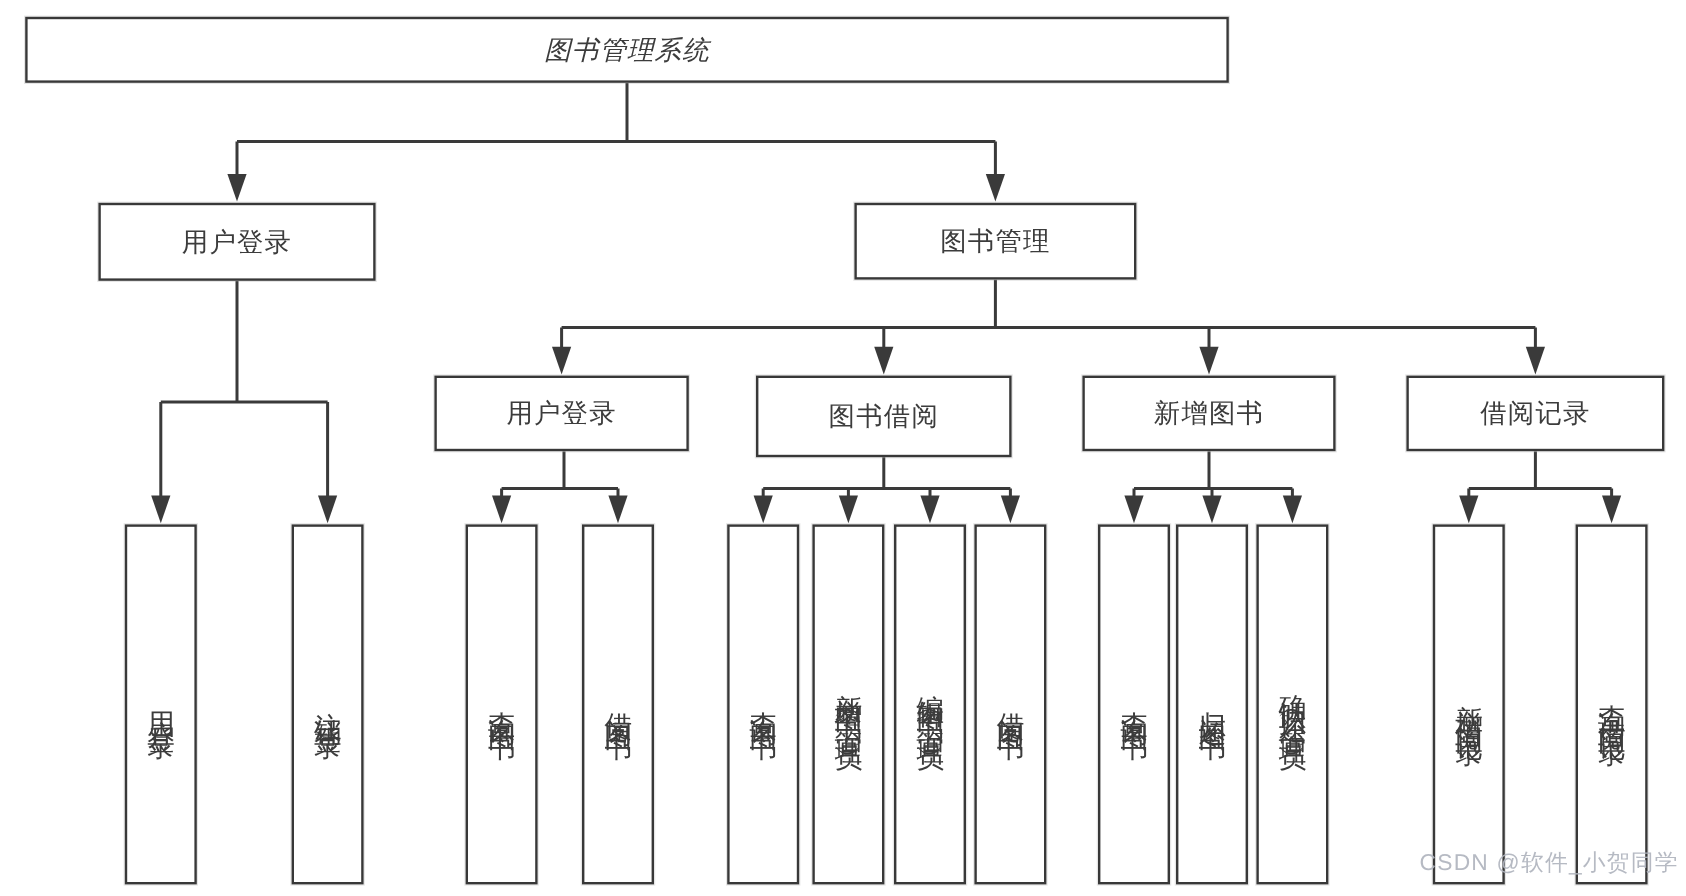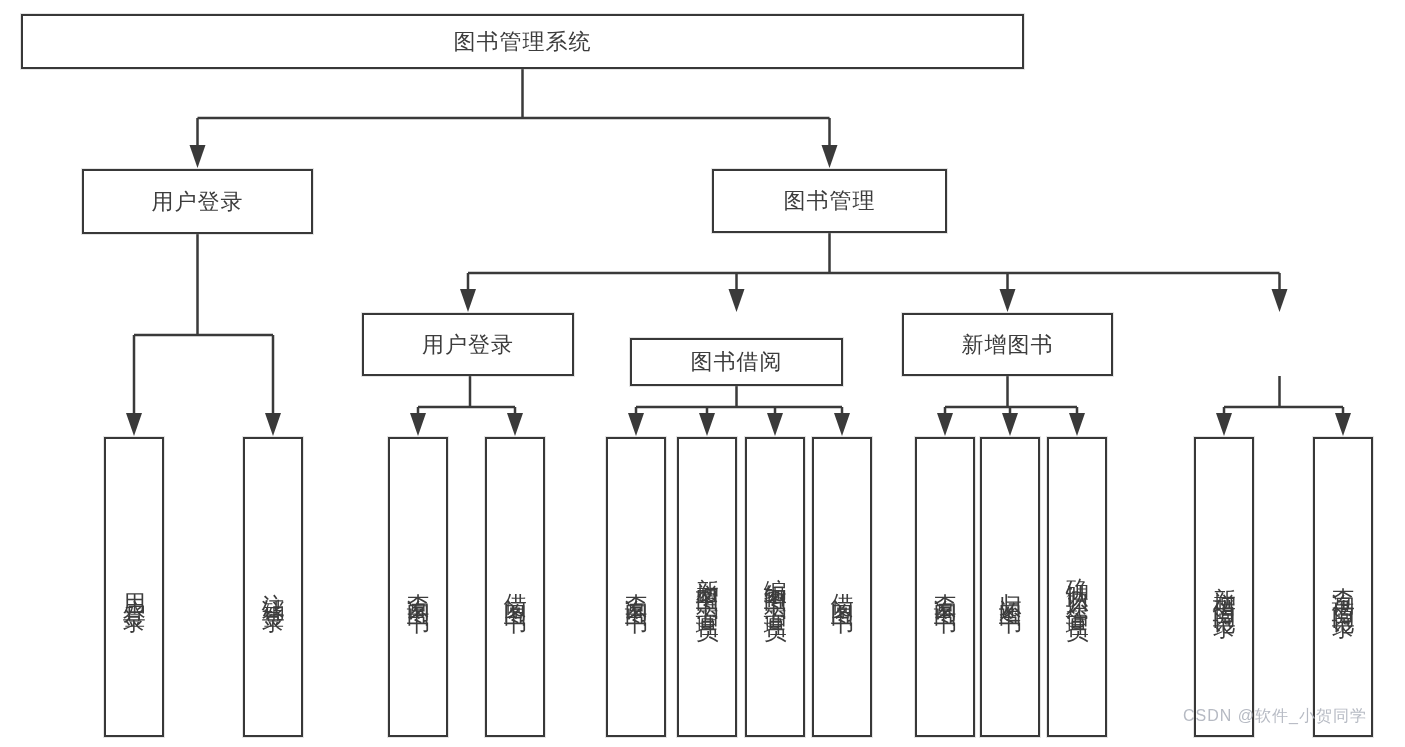--- a/index.html
+++ b/index.html
@@ -36,21 +36,21 @@
     text-orientation: mixed;
     font-size: 23px;
     letter-spacing: 6px;
     line-height: 1.1;
   }
   #watermark {
     position: absolute;
     left: 1183px;
     top: 706px;
     z-index: 3;
-    font-size: 16px;
+    font-size: 19px;
     color: rgba(176, 180, 190, 0.92);
     letter-spacing: 1px;
     white-space: nowrap;
   }
 </style>
 </head>
 <body>
 
 <div id="stage">
 
@@ -90,28 +90,29 @@
       <path d="M767 413 H783 L775 436 Z"></path>
       <path d="M834 413 H850 L842 436 Z"></path>
       <path d="M937 413 H953 L945 436 Z"></path>
       <path d="M1002 413 H1018 L1010 436 Z"></path>
       <path d="M1069 413 H1085 L1077 436 Z"></path>
       <path d="M1216 413 H1232 L1224 436 Z"></path>
       <path d="M1335 413 H1351 L1343 436 Z"></path>
     </g>
   </svg>
 
-  <div class="box" style="left:21px; top:14px; width:1003px; height:55px;">图书管理系统</div>
+  <div class="box" style="left:21px; top:14px; width:1003px; height:55px;font-style:italic;">图书管理系统</div>
 
   <div class="box" style="left:82px; top:169px; width:231px; height:65px;">用户登录</div>
   <div class="box" style="left:712px; top:169px; width:235px; height:64px;text-align:center;">图书管理</div>
 
   <div class="box" style="left:362px; top:313px; width:212px; height:63px;">用户登录</div>
-  <div class="box" style="left:630px; top:313px; width:213px; height:48px;margin-top:25px;">图书借阅</div>
+  <div class="box" style="left:630px; top:313px; width:213px; height:68px;">图书借阅</div>
   <div class="box" style="left:902px; top:313px; width:211px; height:63px;">新增图书</div>
+  <div class="box" style="left:1172px; top:313px; width:215px; height:63px;">借阅记录</div>
 
   <div class="box v" style="left:104px; top:437px; width:60px; height:300px;">用户登录</div>
   <div class="box v" style="left:243px; top:437px; width:60px; height:300px;">注销登录</div>
 
   <div class="box v" style="left:388px; top:437px; width:60px; height:300px;">查询图书</div>
   <div class="box v" style="left:485px; top:437px; width:60px; height:300px;">借阅图书</div>
 
   <div class="box v" style="left:606px; top:437px; width:60px; height:300px;">查询图书</div>
   <div class="box v" style="left:677px; top:437px; width:60px; height:300px;">新增图书（管理员）</div>
   <div class="box v" style="left:745px; top:437px; width:60px; height:300px;">编辑图书（管理员）</div>

